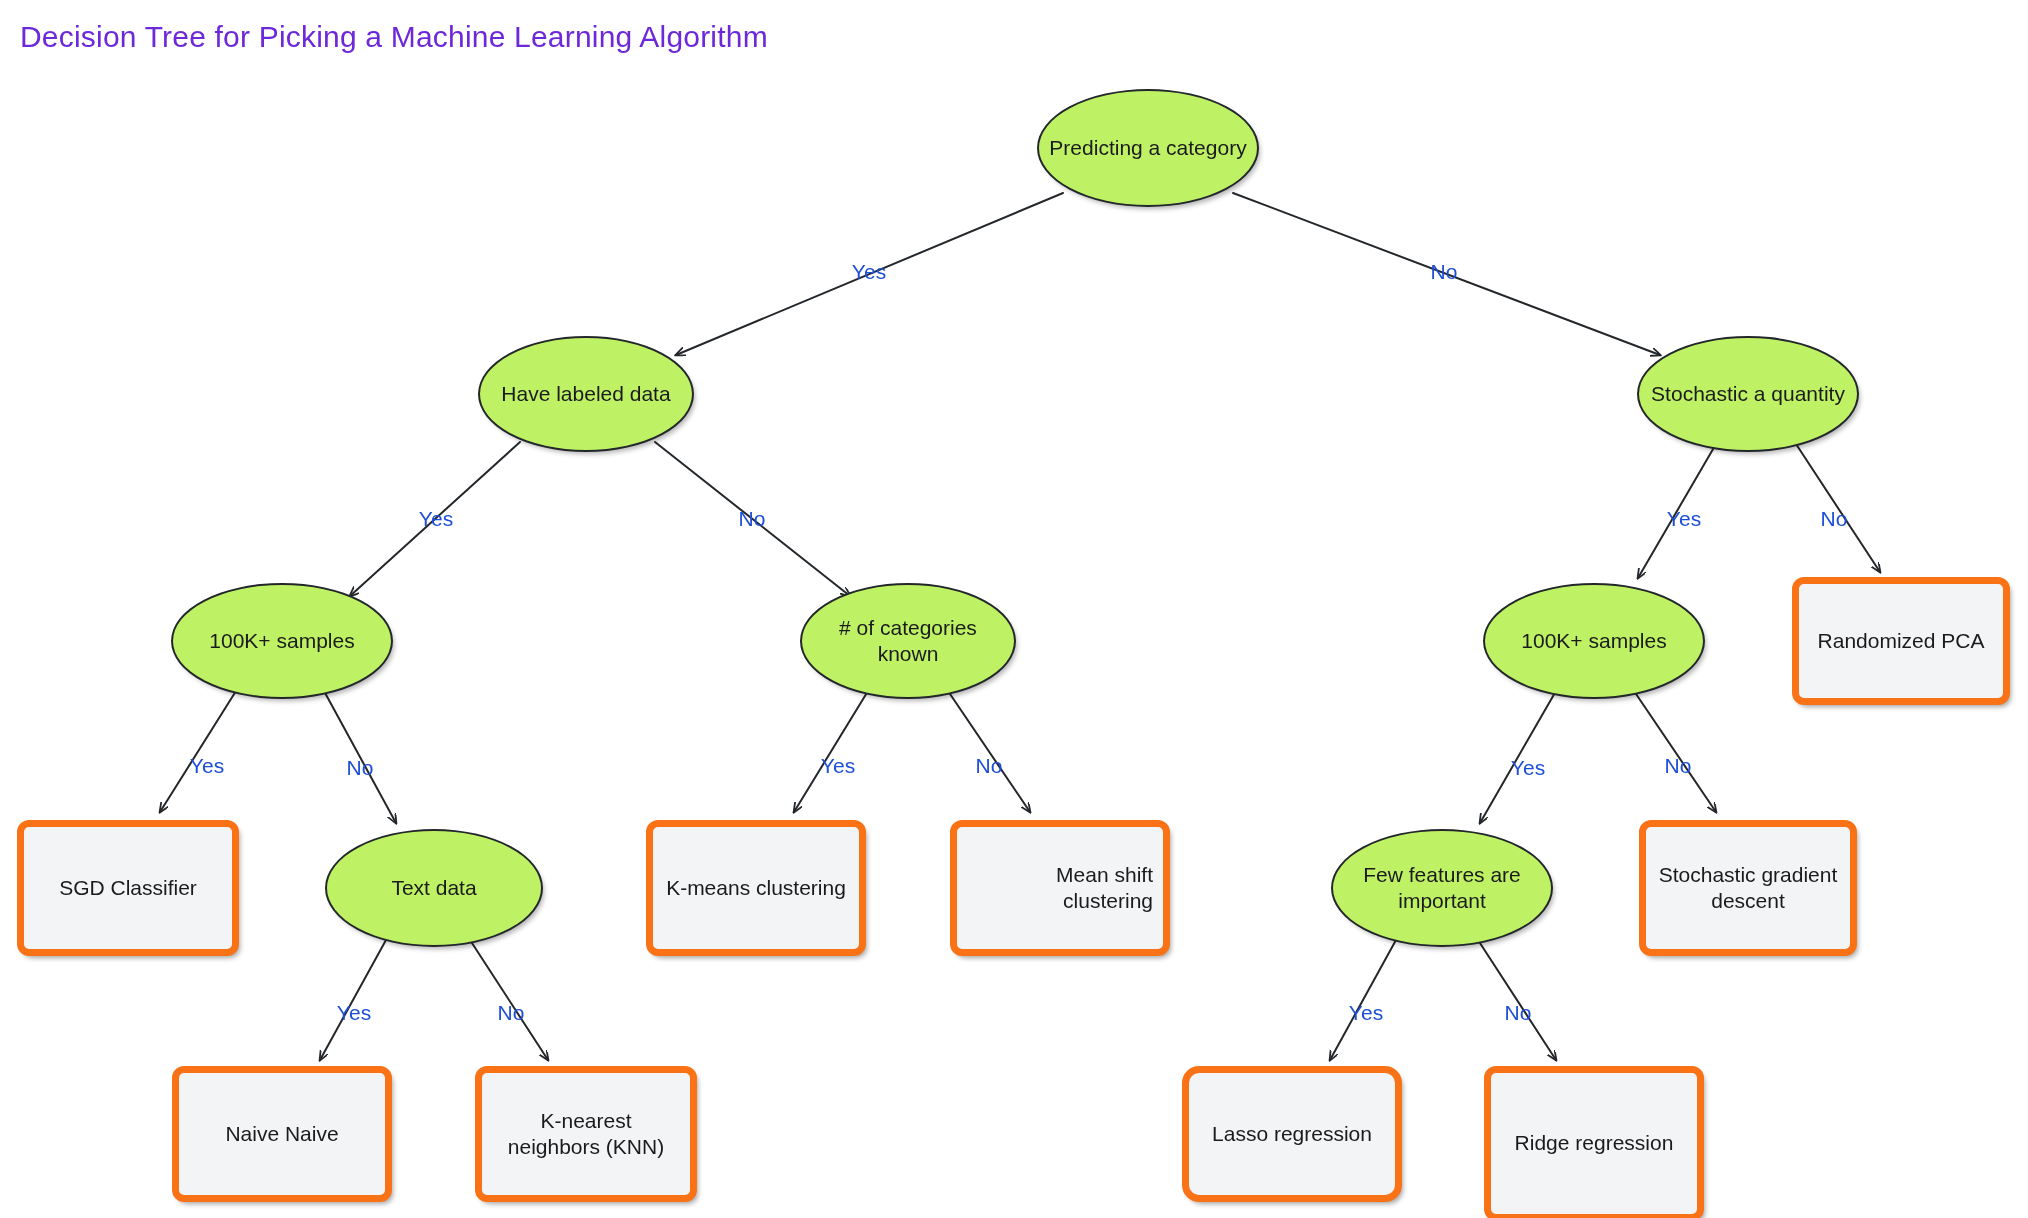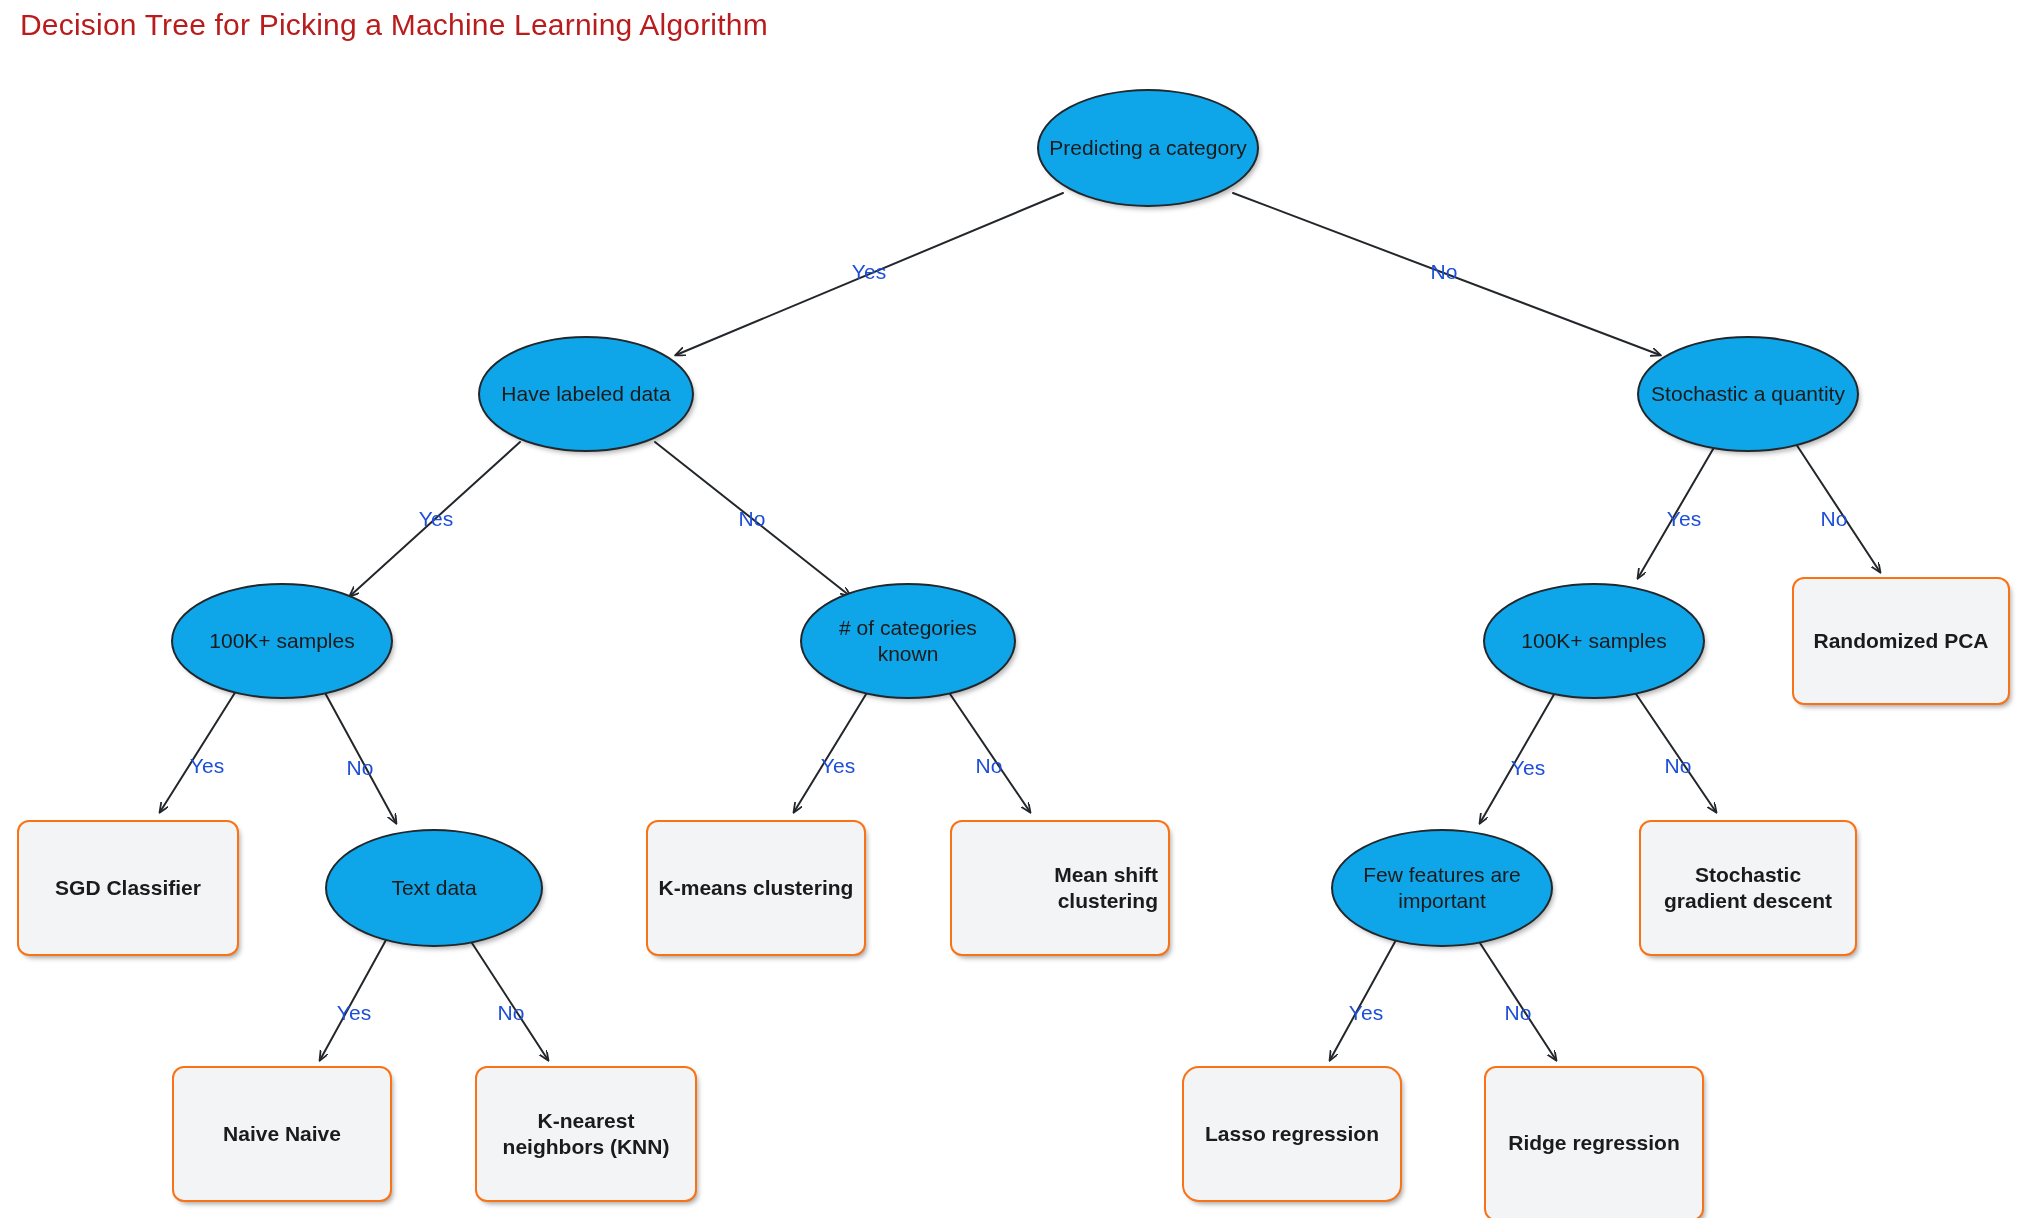--- a/index.html
+++ b/index.html
@@ -16,24 +16,24 @@
     position: relative;
   }
   #canvas {
     position: relative;
     width: 2028px;
     height: 1218px;
   }
   #diagram-title {
     position: absolute;
     left: 20px;
-    top: 8px;
+    top: 20px;
     font-size: 30px;
     font-weight: 400;
-    color: #b91c1c;
+    color: #6d28d9;
     letter-spacing: 0.2px;
     white-space: nowrap;
   }
   #edge-layer {
     position: absolute;
     left: 0;
     top: 0;
     width: 2028px;
     height: 1218px;
     pointer-events: none;
@@ -44,31 +44,30 @@
     align-items: center;
     justify-content: center;
     text-align: center;
     box-sizing: border-box;
     font-size: 21px;
     line-height: 1.25;
     color: #1b1b1b;
     padding: 4px 10px;
   }
   .node.ellipse {
-    background: #0ea5e9;
+    background: #bef264;
     border: 2px solid #23272b;
     border-radius: 50%;
     box-shadow: 3px 4px 5px -2px rgba(0,0,0,0.30);
   }
   .node.box {
     background: #f3f4f6;
-    border: 2px solid #f97316;
+    border: 7px solid #f97316;
     border-radius: 12px;
     box-shadow: 3px 4px 5px -2px rgba(0,0,0,0.35);
-    font-weight: bold;
   }
   .edge-label {
     position: absolute;
     font-size: 21px;
     color: #1d4ed8;
     white-space: nowrap;
     transform: translate(-50%, -50%);
   }
 </style>
 </head>

